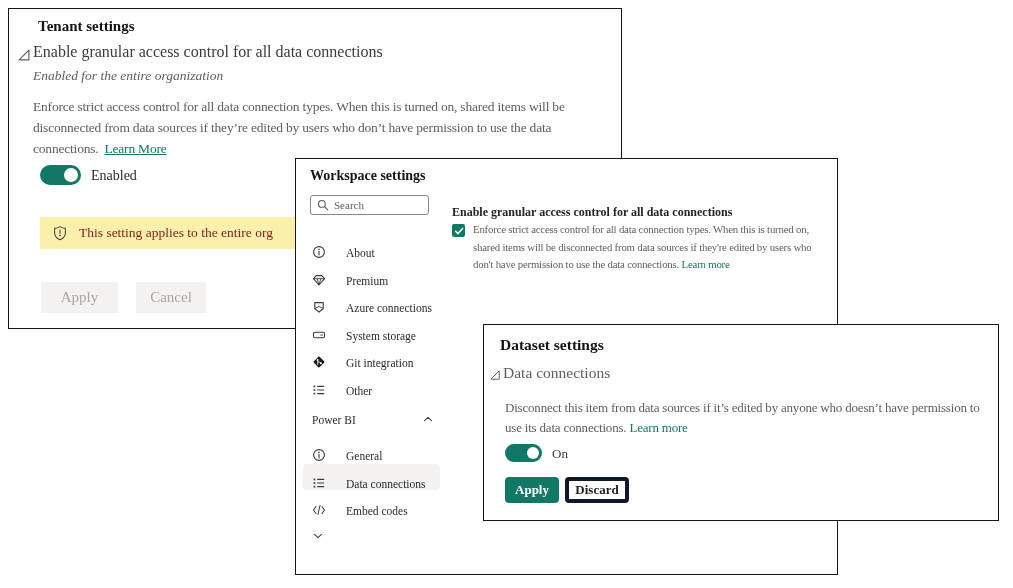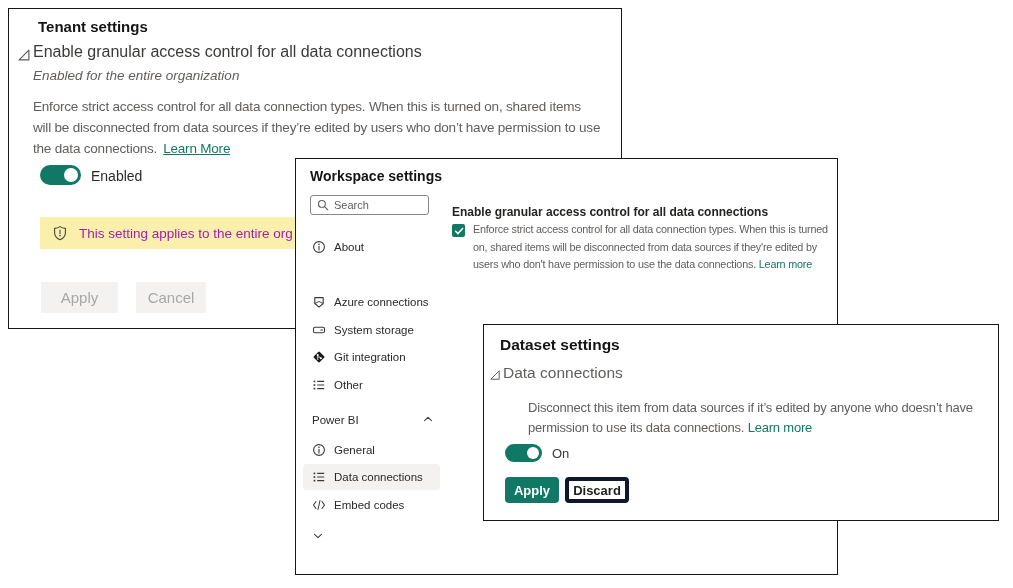--- a/index.html
+++ b/index.html
@@ -1,19 +1,19 @@
 <!DOCTYPE html>
 <html><head>
 <meta charset="utf-8">
 <style>
   * { margin:0; padding:0; box-sizing:border-box; }
   html,body { background:#fff; }
   .screen{
     position:relative; width:1013px; height:588px; overflow:hidden;
-    background:#fff; font-family:Liberation Sans, sans-serif;
+    background:#fff; font-family:Liberation Serif, serif;
     color:#252423;
   }
   .panel{ position:absolute; background:#fff; border:1px solid #161616; }
 
   
   .tenant{ left:8px; top:8px; width:614px; height:321px; z-index:1; }
   .tenant-title{ position:absolute; left:29px; top:9px; font-size:15px; font-weight:bold; color:#141414; }
   .tenant-expander{ position:absolute; left:8px; top:39px; width:14px; height:14px; }
   .tenant-setting-title{ position:absolute; left:24px; top:34px; font-size:16px; color:#3b3a39; }
   .tenant-status{ position:absolute; left:24px; top:59px; font-size:13.5px; font-style:italic; color:#605e5c; }
@@ -23,42 +23,42 @@
   .toggle{ position:relative; border-radius:999px; background:#117865; display:inline-block; }
   .toggle .knob{ position:absolute; background:#fff; border-radius:50%; }
   .tenant-toggle{ position:absolute; left:31px; top:156px; width:41px; height:20px; }
   .tenant-toggle .knob{ width:14px; height:14px; top:3px; right:3px; }
   .tenant-toggle-label{ position:absolute; left:82px; top:159px; font-size:14px; color:#2b2a29; }
   .banner{
     position:absolute; left:31px; top:208px; width:528px; height:32px;
     background:#faf0ac; display:flex; align-items:center; gap:11px;
     padding-left:12px; overflow:hidden; white-space:nowrap;
   }
-  .banner-text{ font-size:13.5px; color:#a21caf; }
+  .banner-text{ font-size:13.5px; color:#7f1d1d; }
   .btn-disabled{
     position:absolute; height:31px; background:#f3f2f1; border:none;
     font-family:inherit; font-size:15px; color:#a9a7a5; cursor:default;
   }
   .tenant-apply{ left:32px; top:273px; width:77px; }
   .tenant-cancel{ left:127px; top:273px; width:70px; }
 
   
   .workspace{ left:295px; top:158px; width:543px; height:417px; z-index:2; }
   .ws-title{ position:absolute; left:14px; top:9px; font-size:14px; font-weight:bold; color:#141414; }
   .ws-search{
     position:absolute; left:14px; top:36px; width:119px; height:20px;
     border:1px solid #8a8886; border-radius:3px; display:flex; align-items:center; gap:5px; padding:0 6px;
   }
   .ws-search input{
     border:none; outline:none; width:100%; font-family:inherit; font-size:11px; color:#605e5c; background:transparent;
   }
   .ws-search input::placeholder{ color:#605e5c; }
   .side-row{
     position:absolute; left:16px; height:24px; width:130px;
-    display:flex; align-items:center; gap:8px; cursor:pointer;
+    display:flex; align-items:flex-end; gap:20px; cursor:pointer;
   }
   .side-label{ font-size:11.5px; color:#2b2a29; white-space:nowrap; }
   .side-row.selected{
     left:7px; width:137px; padding-left:9px; height:26px;
     background:#f3f2f1; border-radius:4px;
   }
   .section-row{
     position:absolute; left:16px; width:122px; display:flex;
     align-items:flex-start; justify-content:space-between; cursor:pointer;
   }
@@ -71,21 +71,21 @@
   .ws-check-text{
     position:absolute; left:177px; top:62px; width:356px;
     font-size:10.8px; line-height:17.5px; color:#605e5c; letter-spacing:-0.2px;
   }
 
   
   .dataset{ left:483px; top:324px; width:516px; height:197px; z-index:3; }
   .ds-title{ position:absolute; left:16px; top:11px; font-size:15.5px; font-weight:bold; color:#141414; }
   .ds-expander{ position:absolute; left:5px; top:44px; width:12px; height:12px; }
   .ds-section{ position:absolute; left:19px; top:39px; font-size:15.5px; color:#605e5c; }
-  .ds-desc{ position:absolute; left:21px; top:73px; width:480px; font-size:13px; line-height:20px; color:#605e5c; letter-spacing:-0.2px;margin-left:23px; }
+  .ds-desc{ position:absolute; left:21px; top:73px; width:480px; font-size:13px; line-height:20px; color:#605e5c; letter-spacing:-0.2px; }
   .ds-toggle{ position:absolute; left:21px; top:119px; width:37px; height:18px; }
   .ds-toggle .knob{ width:12px; height:12px; top:3px; right:3px; }
   .ds-toggle-label{ position:absolute; left:68px; top:121px; font-size:13px; color:#3b3a39; }
   .btn-apply{
     position:absolute; left:21px; top:152px; width:54px; height:26px;
     background:#117865; color:#fff; border:none; border-radius:4px;
     font-family:inherit; font-size:13px; font-weight:bold; cursor:pointer;
   }
   .btn-discard{
     position:absolute; left:81px; top:152px; width:64px; height:26px;
@@ -150,20 +150,30 @@
     <div class="side-row" style="top:76px">
       <span>
           <svg width="14" height="14" viewBox="0 0 14 14">
             <circle cx="7" cy="7" r="5.4" fill="none" stroke="#3b3a39" stroke-width="1.1"></circle>
             <path d="M7 6.4 V10" stroke="#3b3a39" stroke-width="1.1" stroke-linecap="round"></path>
             <circle cx="7" cy="4.2" r="0.8" fill="#3b3a39"></circle>
           </svg>
         </span>
       <span class="side-label">About</span>
     </div>
+    <div class="side-row" style="top:104px">
+      <span>
+          <svg width="14" height="14" viewBox="0 0 14 14">
+            <path d="M4.2 2.6 h5.6 l2.7 3.1 L7 12 L1.5 5.7 Z" fill="none" stroke="#3b3a39" stroke-width="1.1" stroke-linejoin="round"></path>
+            <path d="M1.5 5.7 h11" stroke="#3b3a39" stroke-width="0.9"></path>
+            <path d="M5.2 5.7 L7 12 L8.8 5.7" fill="none" stroke="#3b3a39" stroke-width="0.9" stroke-linejoin="round"></path>
+          </svg>
+        </span>
+      <span class="side-label">Premium</span>
+    </div>
     <div class="side-row" style="top:131px">
       <span>
           <svg width="14" height="14" viewBox="0 0 14 14">
             <path d="M2.8 2.6 h8.4 v5.9 l-4.2 3.7 -4.2 -3.7 z" fill="none" stroke="#3b3a39" stroke-width="1.1" stroke-linejoin="round"></path>
             <path d="M2.8 8.5 l4.2 -2 4.2 2" fill="none" stroke="#3b3a39" stroke-width="0.9" stroke-linejoin="round"></path>
           </svg>
         </span>
       <span class="side-label">Azure connections</span>
     </div>
     <div class="side-row" style="top:186px">

